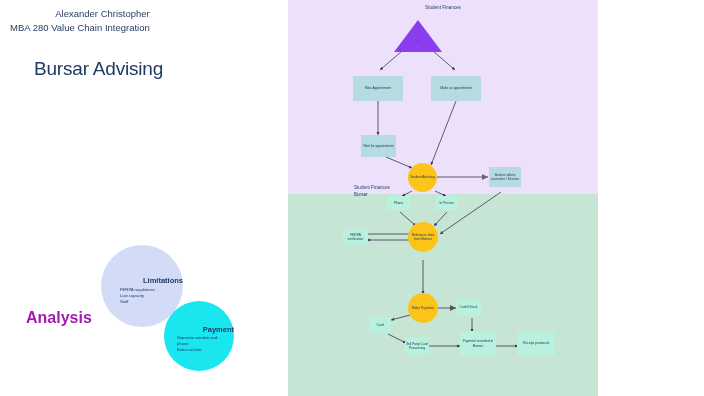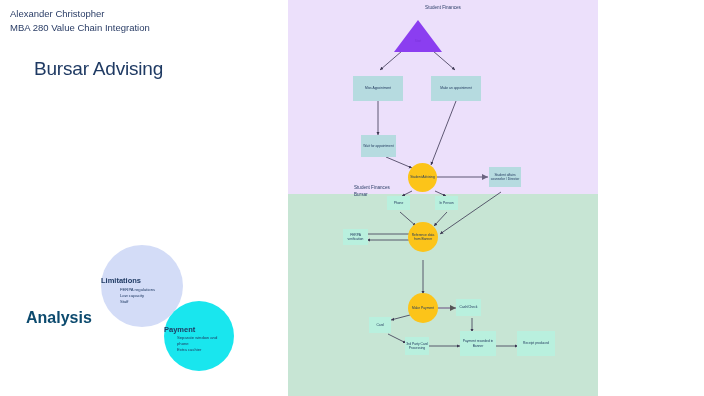--- a/index.html
+++ b/index.html
@@ -7,28 +7,28 @@
     width:704px;height:396px;
     background:#ffffff;
     font-family:"Liberation Sans", sans-serif;
     overflow:hidden;
     position:relative;
   }
   #canvas{position:absolute;inset:0;width:704px;height:396px;}
 
   
   .left-panel{position:absolute;left:0;top:0;width:288px;height:396px;background:#ffffff;}
-  .byline{position:absolute;left:10px;top:7px;font-size:9.5px;line-height:14px;color:#2a3d66;white-space:pre-line;}
+  .byline{position:absolute;left:10px;top:7px;font-size:9.5px;line-height:14px;color:#2a3d66;white-space:pre-line;text-align:right;}
   .main-title{position:absolute;left:34px;top:58px;font-size:19px;color:#1f3a63;letter-spacing:-0.2px;}
   .sub-title{position:absolute;left:35px;top:84px;font-size:10px;color:#1f3a63;}
-  .analysis-label{position:absolute;left:26px;top:309px;font-size:16px;font-weight:bold;color:#0c4a6e;text-align:center;}
+  .analysis-label{position:absolute;left:26px;top:309px;font-size:16px;font-weight:bold;color:#a21caf;text-align:center;}
 
   
   .bubble{position:absolute;border-radius:50%;display:block;}
-  .bubble .b-title{position:absolute;left:0;right:0;text-align:left;font-size:7.5px;font-weight:bold;color:#1f3a63;}
+  .bubble .b-title{position:absolute;left:0;right:0;text-align:right;font-size:7.5px;font-weight:bold;color:#1f3a63;}
   .bubble .b-list{position:absolute;left:0;right:0;text-align:left;font-size:4.2px;line-height:6.2px;color:#1f3a63;}
   .bubble .b-list div{white-space:normal;}
 
   #bubble-limitations{left:101px;top:245px;width:82px;height:82px;background:#d3dcf7;}
   #bubble-limitations .b-title{top:31px;}
   #bubble-limitations .b-list{top:42px;padding-left:19px;padding-right:12px;}
 
   #bubble-solution{left:164px;top:301px;width:70px;height:70px;background:#19e6ee;}
   #bubble-solution .b-title{top:24px;}
   #bubble-solution .b-list{top:34px;padding-left:13px;padding-right:9px;}

